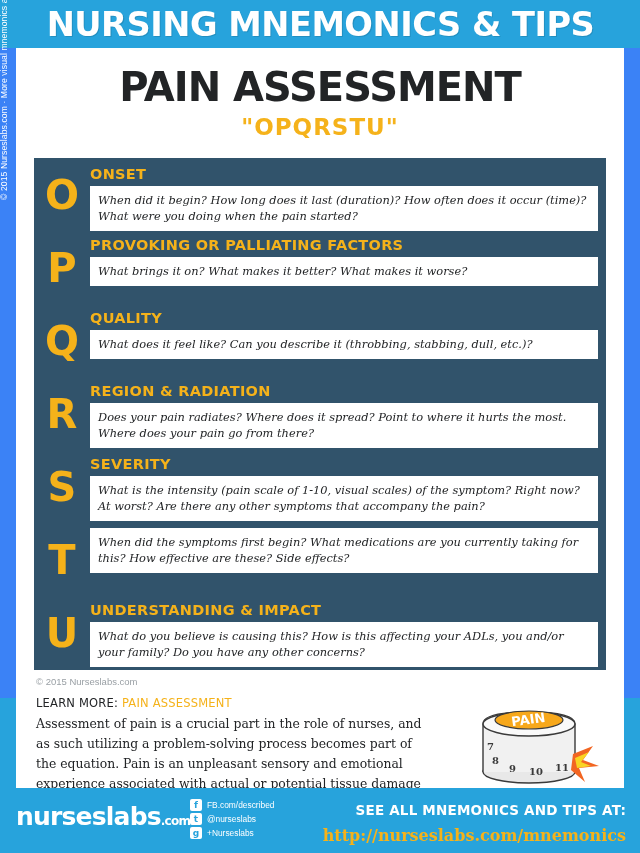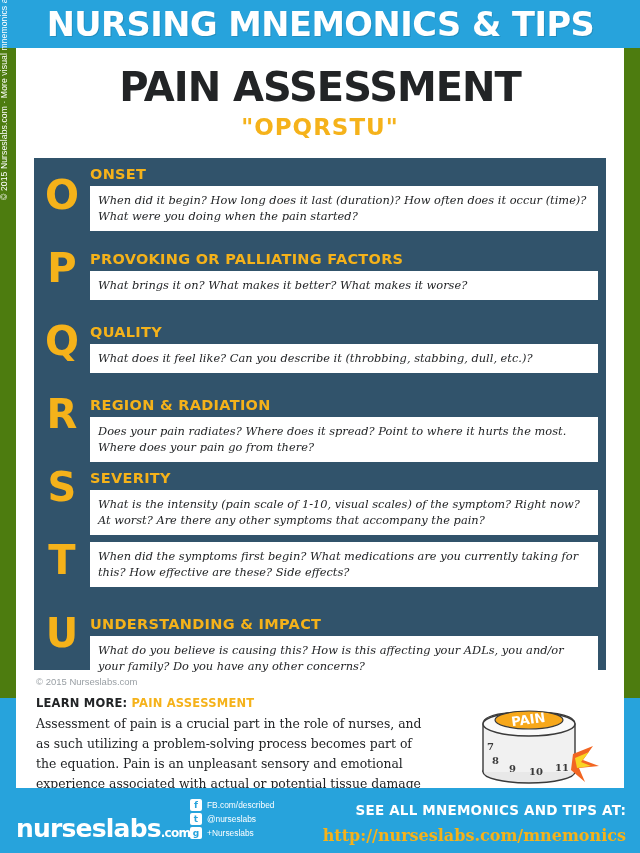--- a/index.html
+++ b/index.html
@@ -2,21 +2,21 @@
 <html><head>
 <meta charset="utf-8">
 <style>
   html,body{margin:0;padding:0;}
   body{
     width:640px;height:853px;
     background:#27a3dc;
     font-family:"Liberation Sans", sans-serif;
     overflow:hidden;
   }
-  .page{position:relative;width:640px;height:698px;background:#4d7c0f;}
+  .page{position:relative;width:640px;height:698px;background:#3b82f6;}
 
   
   .banner{
     height:48px;
     display:flex;align-items:center;justify-content:center;
     background:#27a3dc;
   }
   .banner-title{
     color:#ffffff;
     font-size:33px;
@@ -71,21 +71,21 @@
     display:flex;align-items:center;justify-content:center;
     color:#f5b21a;
     font-family:"DejaVu Sans", sans-serif;
     font-weight:bold;
     font-size:40px;
     line-height:1;
   }
   .row-body{
     flex:1;
     padding-right:8px;
-    padding-top:19px;
+    padding-top:5px;
   }
   .row-head{
     color:#f5b21a;
     font-family:"DejaVu Sans", sans-serif;
     font-weight:bold;
     font-size:14.5px;
     letter-spacing:0.3px;
     padding:1px 0 4px 0;
   }
   .row-text{
@@ -106,21 +106,21 @@
     font-size:9.5px;
     color:#9aa0a5;
     font-family:"Liberation Sans", sans-serif;
   }
 
   
   .learn{
     position:absolute;
     left:20px;top:648px;
     font-family:"DejaVu Sans", sans-serif;
-    font-weight:bold;
+    font-weight:normal;
     font-size:11.5px;
     color:#222426;
     letter-spacing:0.2px;
   }
   .learn .hl{color:#f5b21a;}
 
   .body-text{
     position:absolute;
     left:20px;top:666px;width:400px;
     font-family:"DejaVu Serif", serif;
@@ -153,21 +153,20 @@
   .footer{
     position:absolute;
     left:0;top:788px;width:640px;height:65px;
     background:#27a3dc;
   }
   .logo{
     position:absolute;left:16px;top:14px;
     font-family:"DejaVu Sans", sans-serif;
     font-weight:bold;font-size:25px;color:#ffffff;
     letter-spacing:-0.8px;
-    margin-top:12px;
   }
   .logo .dotcom{font-size:12px;font-weight:bold;}
   .social{
     position:absolute;left:190px;top:10px;
     color:#ffffff;font-size:8.4px;line-height:14px;
   }
   .social-row{display:flex;align-items:center;gap:5px;height:14px;}
   .sicon{
     width:12px;height:12px;border-radius:2px;background:#ffffff;
     color:#27a3dc;font-size:9px;font-weight:bold;

